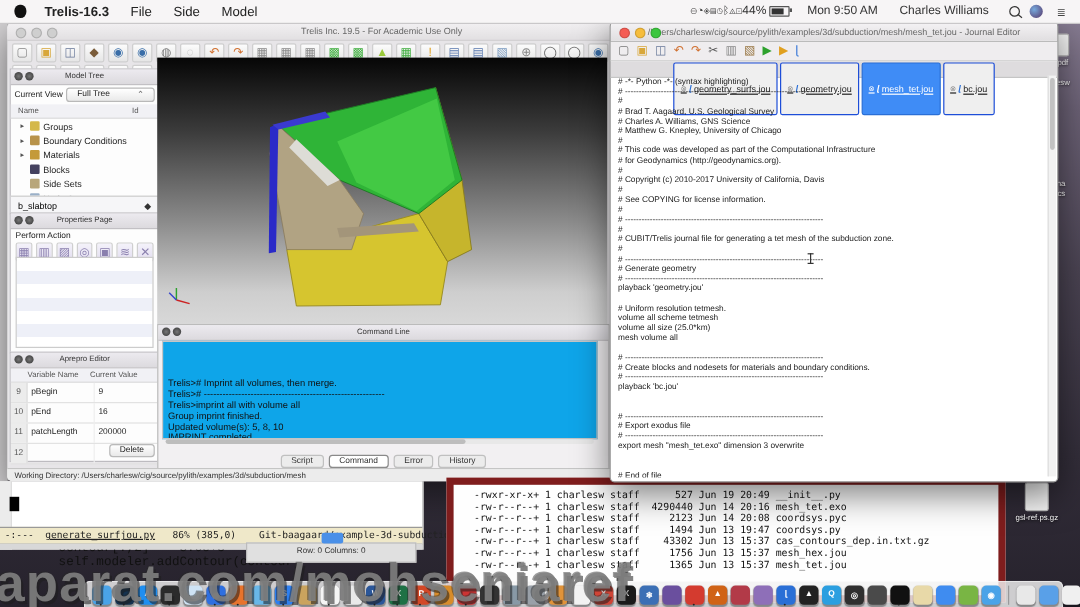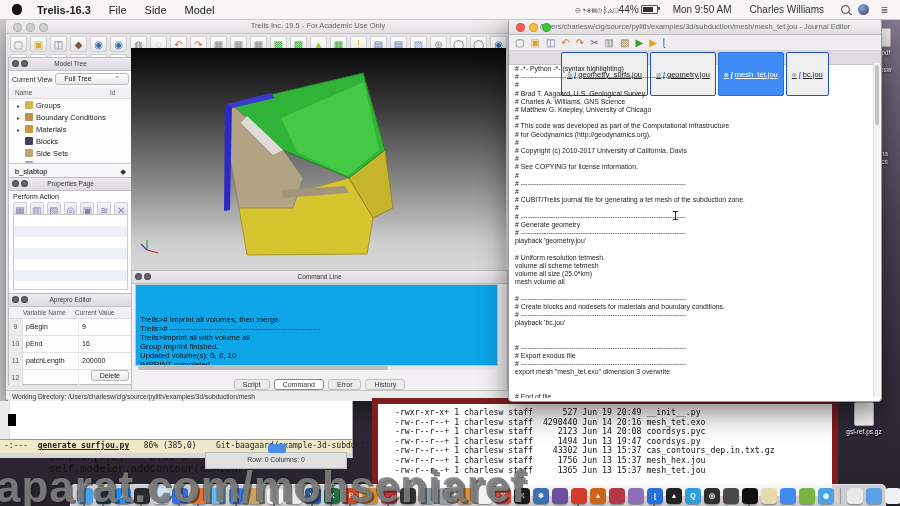--- a/index.html
+++ b/index.html
@@ -78,21 +78,21 @@
   .ibeam::before,.ibeam::after{content:"";position:absolute;left:-2px;width:5px;height:1px;background:#333;}
   .ibeam::after{bottom:0;}
   
   #emacs{position:absolute;left:0;top:401px;width:352px;height:57px;background:#fff;z-index:6;border-right:1px solid #aaa;}
   #emacs .fringe{position:absolute;left:0;top:0;bottom:0;width:9px;background:#ececec;border-right:1px solid #ddd;}
   #emacs .code{position:absolute;left:11px;top:1px;font-family:Liberation Mono, monospace;font-size:10.5px;
                line-height:12.3px;color:#111;white-space:pre;}
   #emacs .cursorblk{position:absolute;left:8px;top:13px;width:8px;height:12px;background:#000;}
   #modeline{position:absolute;left:0;right:0;top:38px;height:13px;background:#efe8c9;border-top:1px solid #999;border-bottom:1px solid #999;
             font-family:"DejaVu Sans Mono",monospace;font-size:8px;color:#222;line-height:12px;white-space:pre;padding-left:4px;}
-  #modeline .mlf{text-decoration:underline;font-weight:bold;}
+  #modeline .mlf{text-decoration:underline;font-weight:normal;}
   #emacs .below{position:absolute;left:0;right:0;top:52px;height:5px;background:#d8d8d8;}
   #rowcolbar{position:absolute;left:205px;top:452px;width:140px;height:15px;background:#e0e0e0;border:1px solid #bbb;
              font-size:6.8px;color:#333;line-height:14px;text-align:center;z-index:7;}
   #bluechip{position:absolute;left:268px;top:444px;width:18px;height:9px;background:#4a90e8;border-radius:2px;z-index:8;}
   
   #terminal{position:absolute;left:372px;top:398px;width:441px;height:92px;background:#fefefe;border:6px solid #7f1d1d;z-index:6;padding-left:13px;}
   #terminal pre{margin:0;padding:4px 2px 0 4px;font-family:"DejaVu Sans Mono",monospace;font-size:8.2px;line-height:9.6px;color:#111;}
   .tcursor{display:inline-block;width:6px;height:9px;border:1px solid #555;vertical-align:-1px;}
   
   .dicon{position:absolute;color:#fff;font-size:6.5px;text-align:center;text-shadow:0 1px 2px rgba(0,0,0,.8);z-index:2;}

